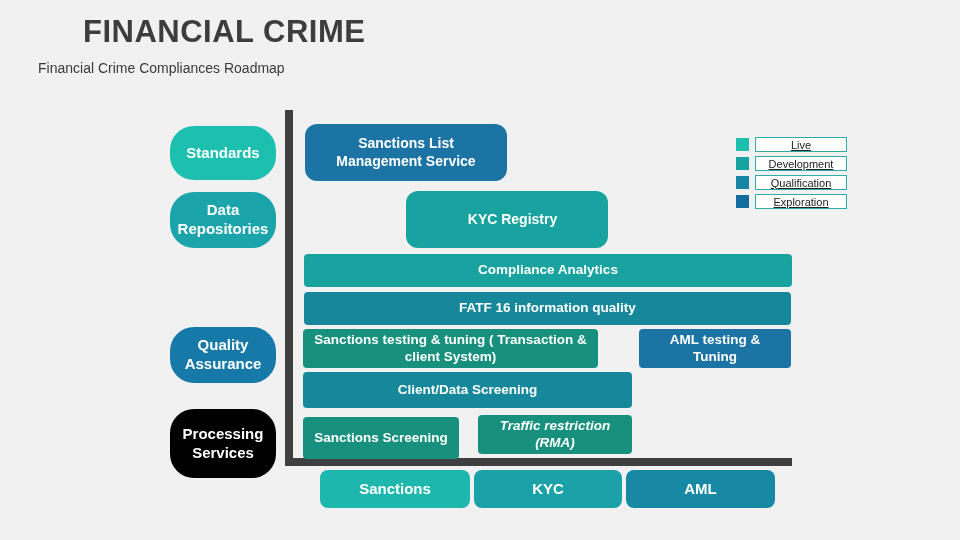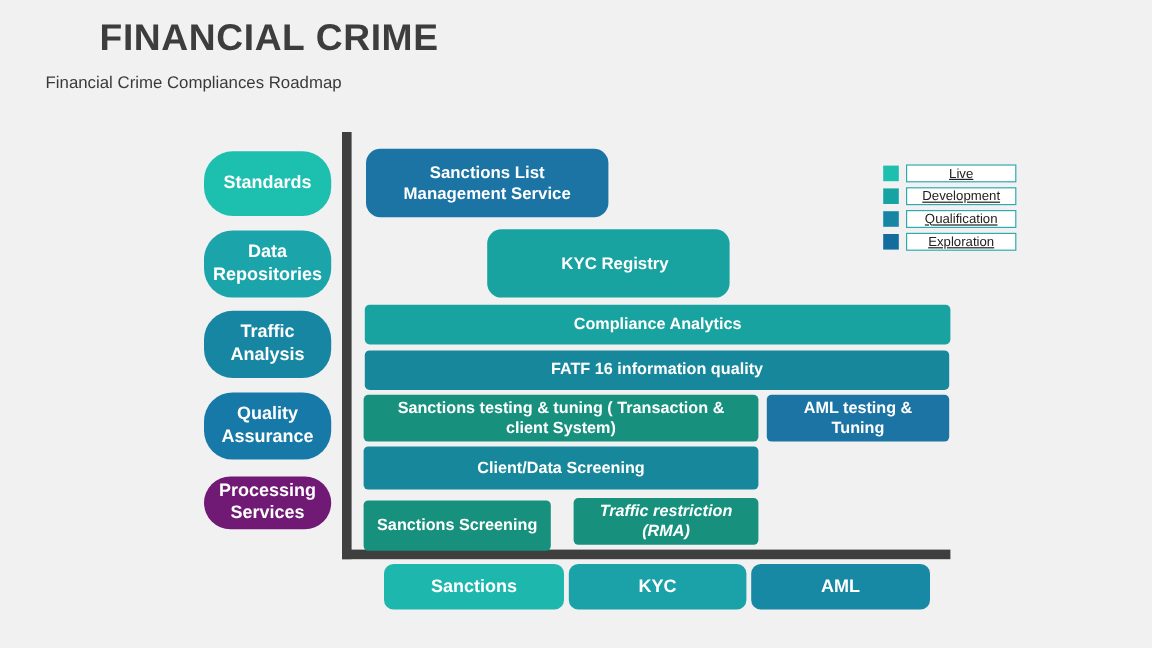--- a/index.html
+++ b/index.html
@@ -21,31 +21,30 @@
 </head>
 <body>
 
 <div class="slide">
 
   <div class="title">FINANCIAL CRIME</div>
   <div class="subtitle">Financial Crime Compliances Roadmap</div>
 
   <div class="box ybox" style="top: 126px; height: 54px; background: rgb(29, 191, 174);">Standards</div>
   <div class="box ybox" style="top: 192px; height: 56px; background: rgb(27, 165, 171);">Data Repositories</div>
-  <div class="box ybox" style="top: 259px; height: 56px; background: rgb(23, 134, 162);">Traffic Analysis</div>
   <div class="box ybox" style="top: 327px; height: 56px; background: rgb(23, 121, 167);">Quality Assurance</div>
-  <div class="box ybox" style="top: 397px; height: 44px; background: #701a75;">Processing Services</div>
+  <div class="box ybox" style="top: 409px; height: 69px; background: #000000;">Processing Services</div>
 
   <div class="axis"></div>
 
   <div class="box bigbox" style="left: 305px; top: 124px; width: 202px; height: 57px; background: rgb(27, 116, 164);">Sanctions List Management Service</div>
   <div class="box bigbox" style="left: 406px; top: 191px; width: 202px; height: 57px; background: rgb(24, 163, 160); padding-left: 29px;">KYC Registry</div>
   <div class="box rowbox" style="left: 304px; top: 254px; width: 488px; height: 33px; background: rgb(24, 163, 160);">Compliance Analytics</div>
   <div class="box rowbox" style="left: 304px; top: 292px; width: 487px; height: 33px; background: rgb(23, 136, 155);">FATF 16 information quality</div>
-  <div class="box rowbox" style="left: 303px; top: 329px; width: 329px; height: 39px; background: rgb(23, 145, 125);">Sanctions  testing &amp; tuning ( Transaction &amp; client System)</div>
+  <div class="box rowbox" style="left: 303px; top: 329px; width: 295px; height: 39px; background: rgb(23, 145, 125);">Sanctions  testing &amp; tuning ( Transaction &amp; client System)</div>
   <div class="box rowbox" style="left: 639px; top: 329px; width: 152px; height: 39px; background: rgb(27, 116, 164);">AML testing &amp; Tuning</div>
   <div class="box rowbox" style="left: 303px; top: 372px; width: 329px; height: 36px; background: rgb(23, 136, 155);">Client/Data Screening</div>
   <div class="box rowbox" style="left: 303px; top: 417px; width: 156px; height: 42px; background: rgb(23, 145, 125);">Sanctions Screening</div>
   <div class="box rowbox" style="left: 478px; top: 415px; width: 154px; height: 39px; background: rgb(23, 145, 125); font-style: italic;">Traffic restriction (RMA)</div>
 
   <div class="box xbox" style="left: 320px; width: 150px; background: rgb(30, 183, 173);">Sanctions</div>
   <div class="box xbox" style="left: 474px; width: 148px; background: rgb(27, 162, 168);">KYC</div>
   <div class="box xbox" style="left: 626px; width: 149px; background: rgb(23, 137, 165);">AML</div>
 
   <div class="legend">

